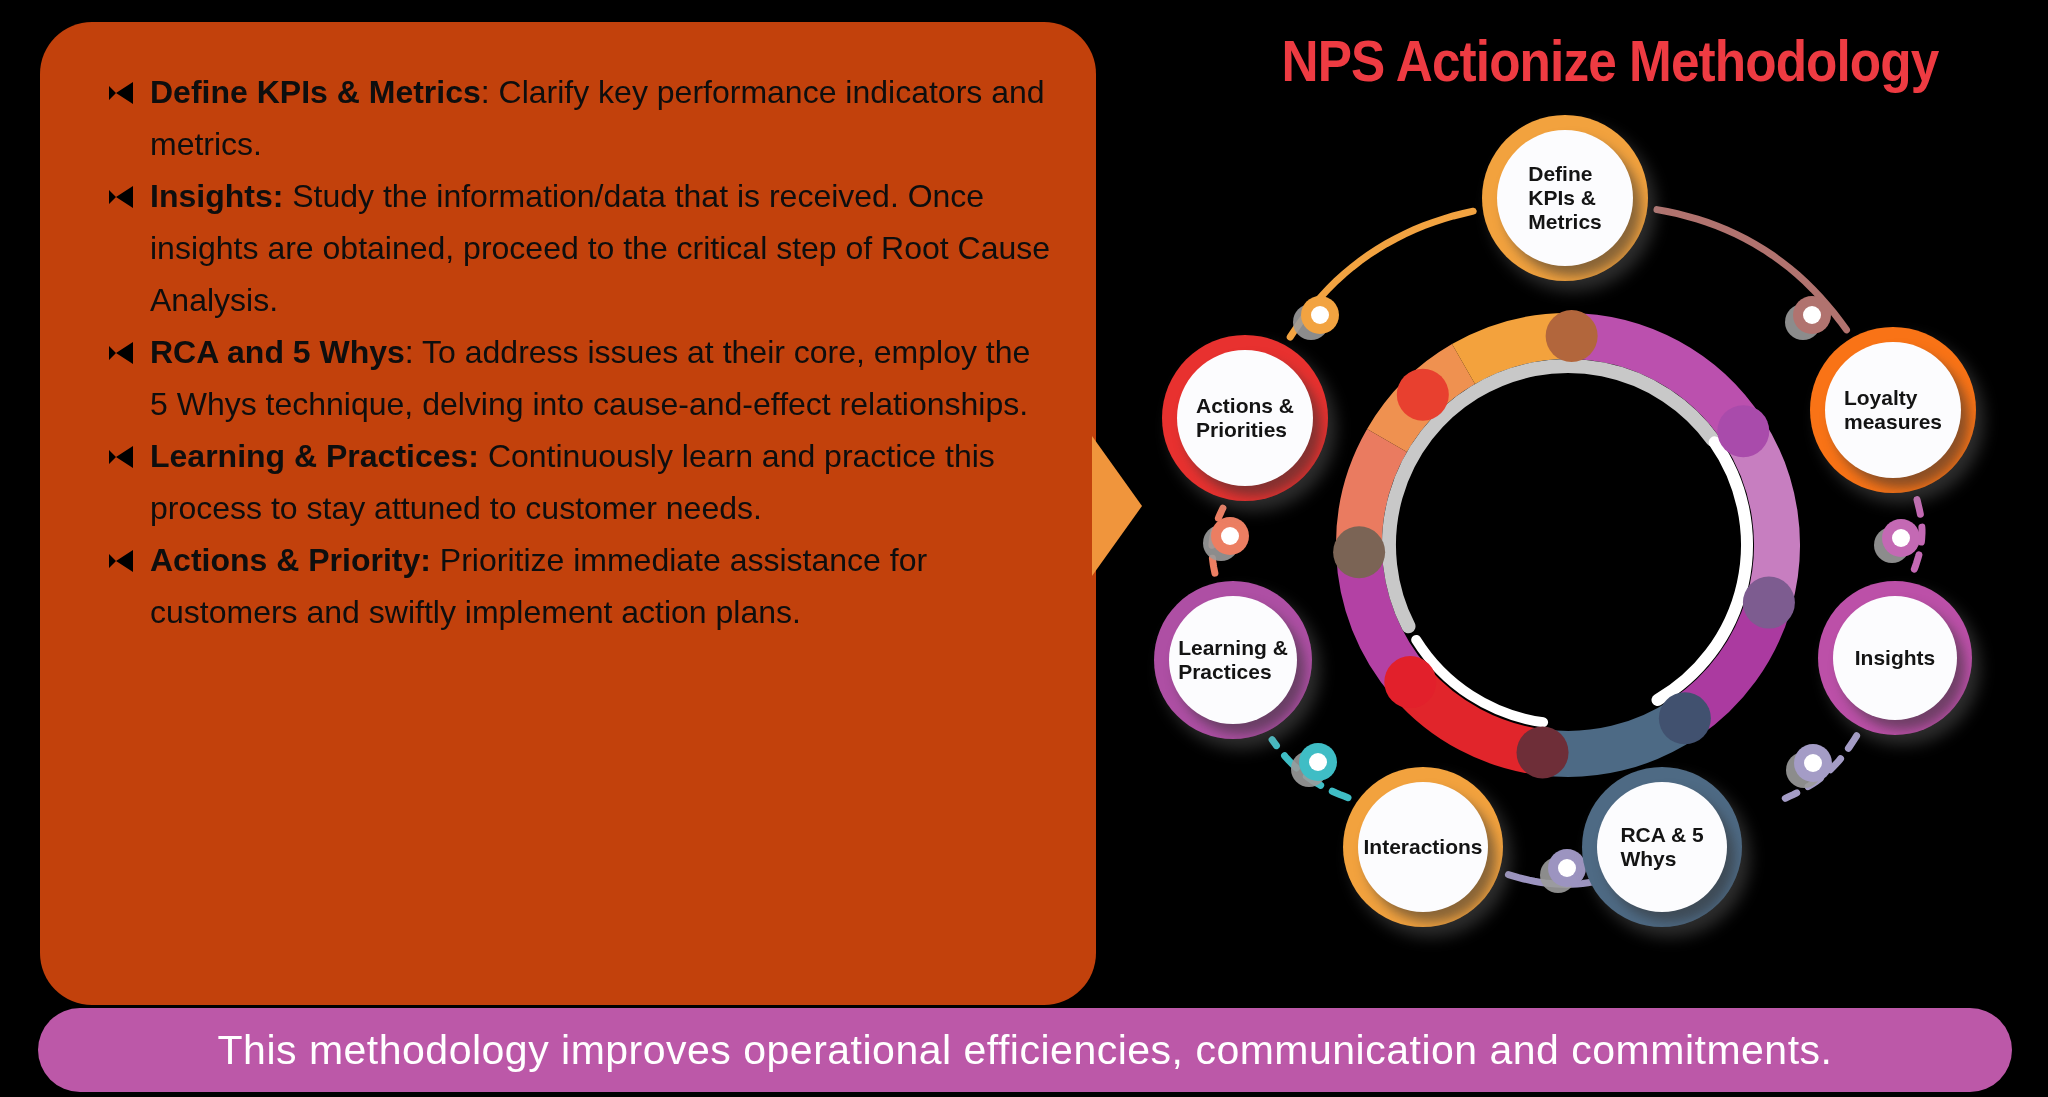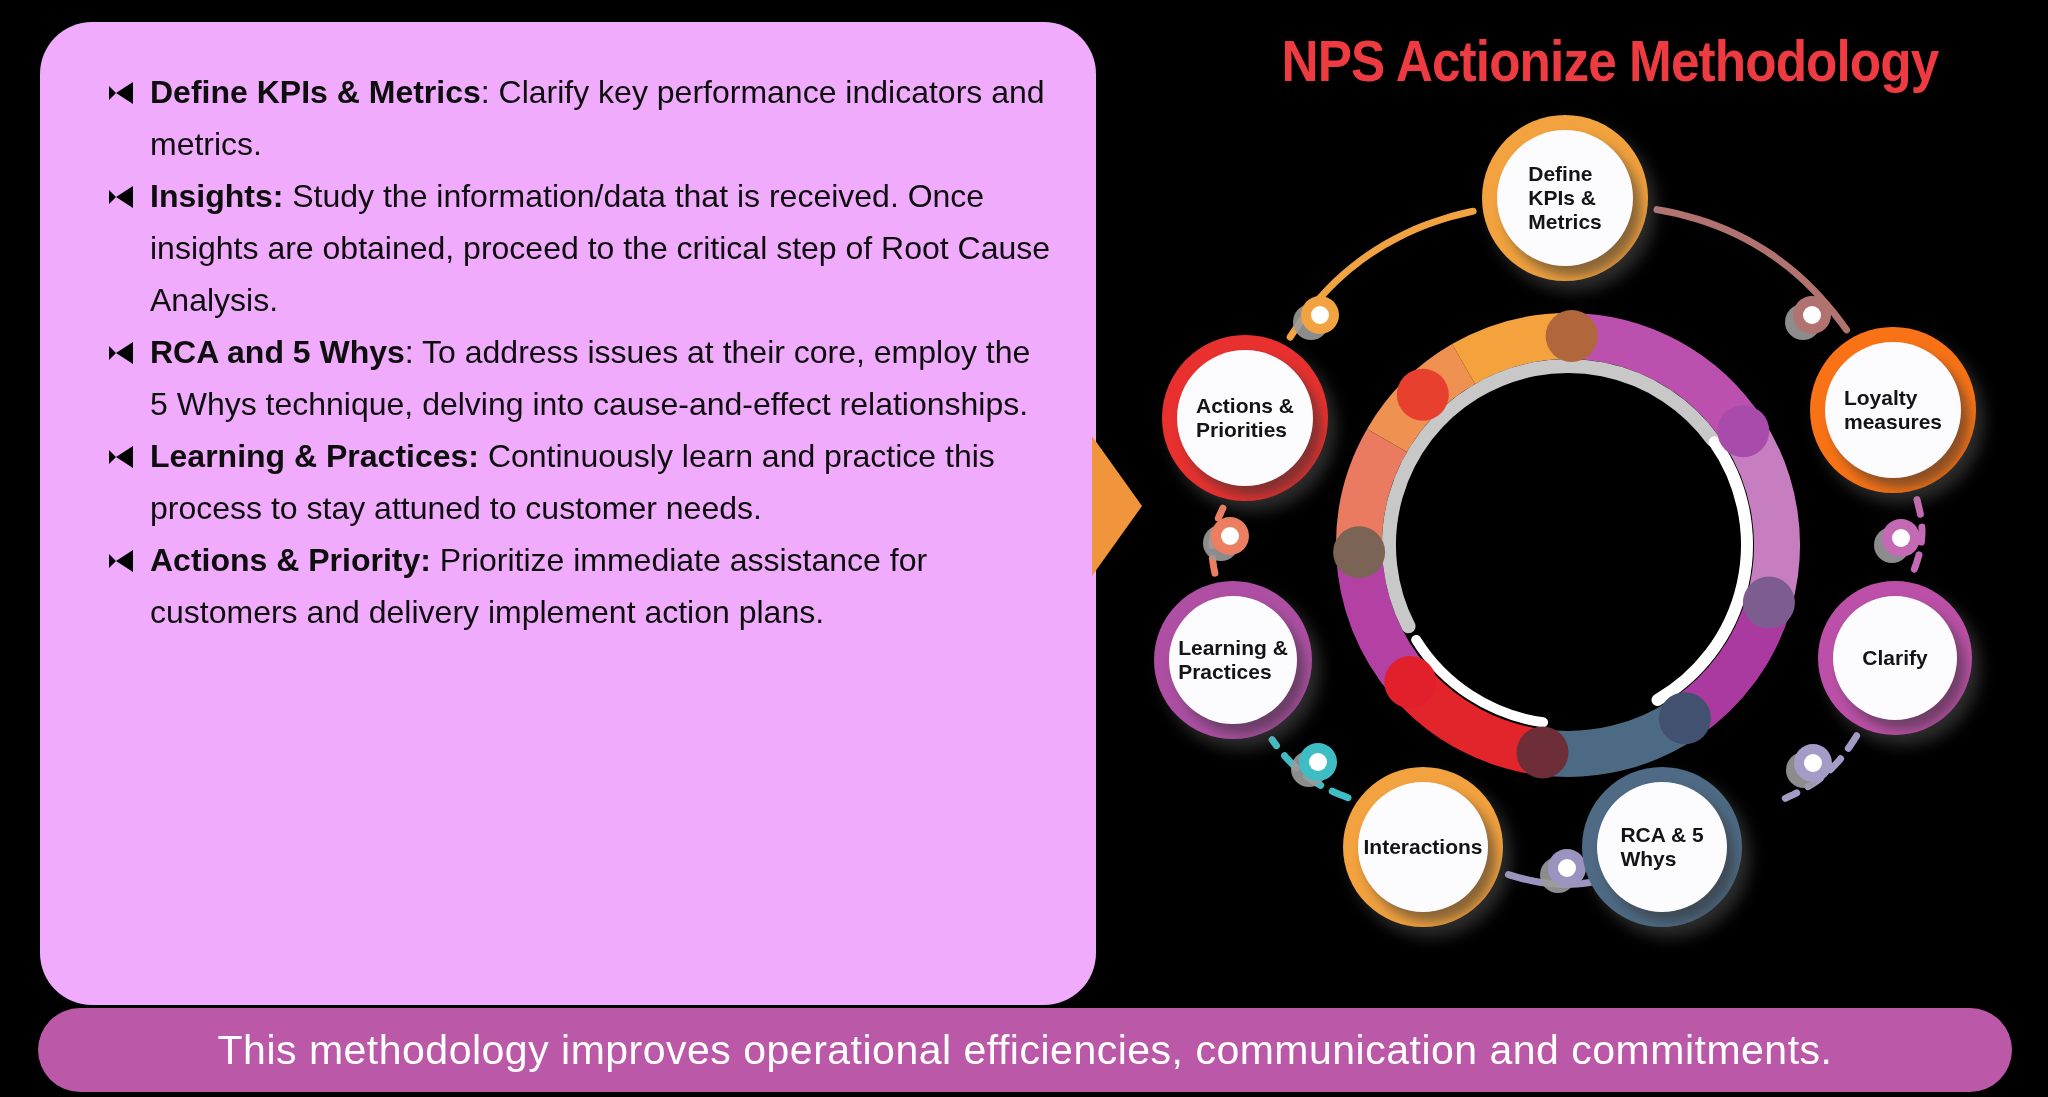--- a/index.html
+++ b/index.html
@@ -29,37 +29,37 @@
   
   .banner{position:absolute;left:38px;top:1008px;width:1974px;height:84px;border-radius:44px;
           display:flex;align-items:center;justify-content:center;
           font-size:41px;letter-spacing:.5px;}
 </style>
 </head>
 <body>
 
 <div class="canvas">
 
-  <div class="panel" style="background: #f0abfc;">
+  <div class="panel" style="background: #c2410c;">
     <ul class="items" id="items">
         <li class="item"><svg viewBox="0 0 28 28" class="bullet">
             <path d="M27 3 L27 25 L10 14 Z M3 7 L10 14 L3 21 Z" fill="#000"></path>
           </svg><b>Define KPIs &amp; Metrics</b><span>: Clarify key performance indicators and metrics.</span></li>
         <li class="item"><svg viewBox="0 0 28 28" class="bullet">
             <path d="M27 3 L27 25 L10 14 Z M3 7 L10 14 L3 21 Z" fill="#000"></path>
           </svg><b>Insights:</b><span> Study the information/data that is received. Once insights are obtained, proceed to the critical step of Root Cause Analysis.</span></li>
         <li class="item"><svg viewBox="0 0 28 28" class="bullet">
             <path d="M27 3 L27 25 L10 14 Z M3 7 L10 14 L3 21 Z" fill="#000"></path>
           </svg><b>RCA and 5 Whys</b><span>: To address issues at their core, employ the 5 Whys technique, delving into cause-and-effect relationships.</span></li>
         <li class="item"><svg viewBox="0 0 28 28" class="bullet">
             <path d="M27 3 L27 25 L10 14 Z M3 7 L10 14 L3 21 Z" fill="#000"></path>
           </svg><b>Learning &amp; Practices:</b><span> Continuously learn and practice this process to stay attuned to customer needs.</span></li>
         <li class="item"><svg viewBox="0 0 28 28" class="bullet">
             <path d="M27 3 L27 25 L10 14 Z M3 7 L10 14 L3 21 Z" fill="#000"></path>
-          </svg><b>Actions &amp; Priority:</b><span> Prioritize immediate assistance for customers and delivery implement action plans.</span></li>
+          </svg><b>Actions &amp; Priority:</b><span> Prioritize immediate assistance for customers and swiftly implement action plans.</span></li>
       </ul>
   </div>
   <div class="panel-tail" style="border-left-color: rgb(240, 149, 60);"></div>
 
   <div class="title" style="color: rgb(238, 59, 66);">NPS Actionize Methodology</div>
 
   <svg class="diagram-svg" id="diagram-svg" viewBox="0 0 2048 1097">
       <path d="M1568.0 336.0 A 209 209 0 0 1 1743.3 431.2" stroke="#BB50AE" stroke-width="46" fill="none"></path>
       <path d="M1743.3 431.2 A 209 209 0 0 1 1768.9 602.6" stroke="#C77EC0" stroke-width="46" fill="none"></path>
       <path d="M1768.9 602.6 A 209 209 0 0 1 1684.9 718.3" stroke="#AB3AA0" stroke-width="46" fill="none"></path>
@@ -123,21 +123,21 @@
         <div class="node-inner" style="top: 15px; left: 15px; height: 136px; width: 136px;">
           <div class="node-label">
             <div>Loyalty</div>
             <div>measures</div>
           </div>
         </div>
       </div>
       <div class="node" style="left: 1818px; top: 581px; height: 154px; width: 154px; background: rgb(188, 80, 168);">
         <div class="node-inner" style="top: 15px; left: 15px; height: 124px; width: 124px;">
           <div class="node-label">
-            <div>Clarify</div>
+            <div>Insights</div>
           </div>
         </div>
       </div>
       <div class="node" style="left: 1582px; top: 767px; height: 160px; width: 160px; background: rgb(78, 106, 132);">
         <div class="node-inner" style="top: 15px; left: 15px; height: 130px; width: 130px;">
           <div class="node-label">
             <div>RCA &amp; 5</div>
             <div>Whys</div>
           </div>
         </div>

